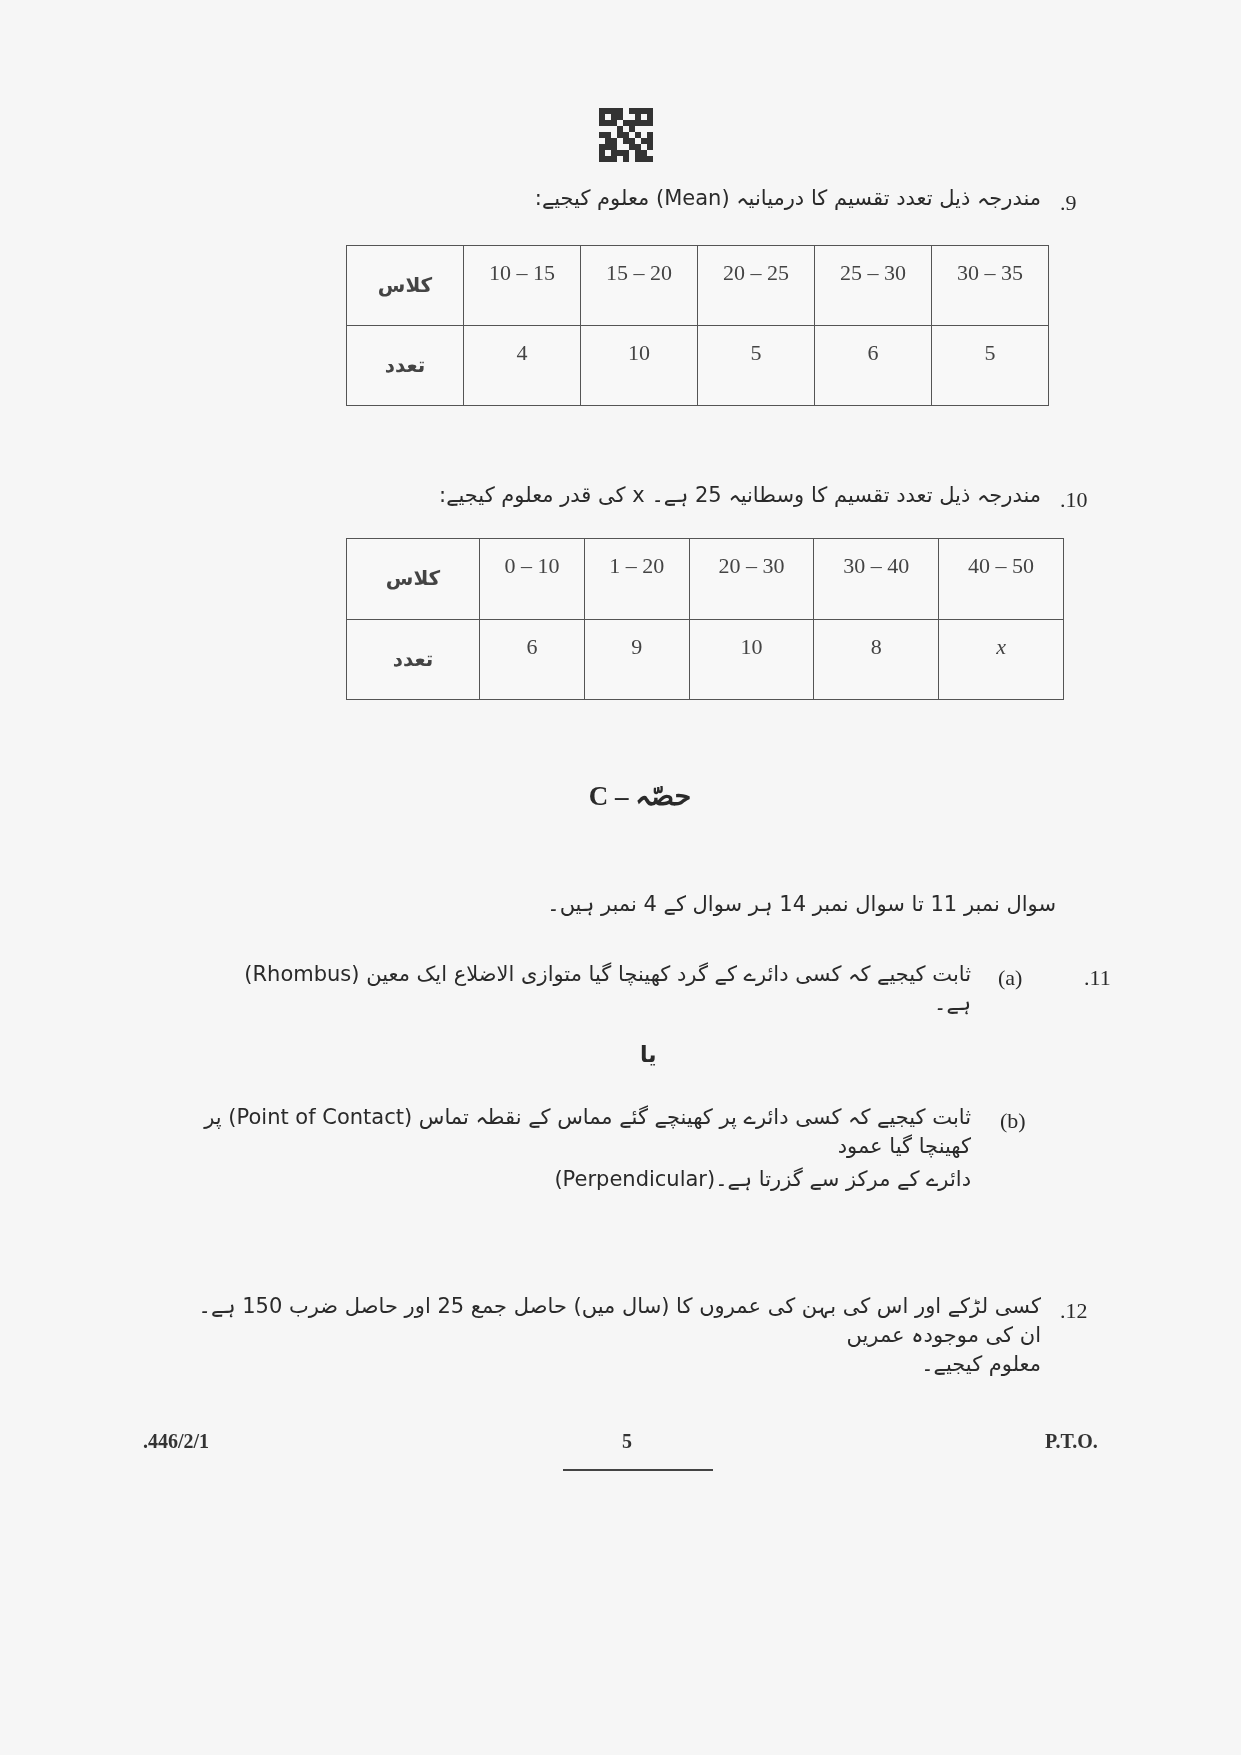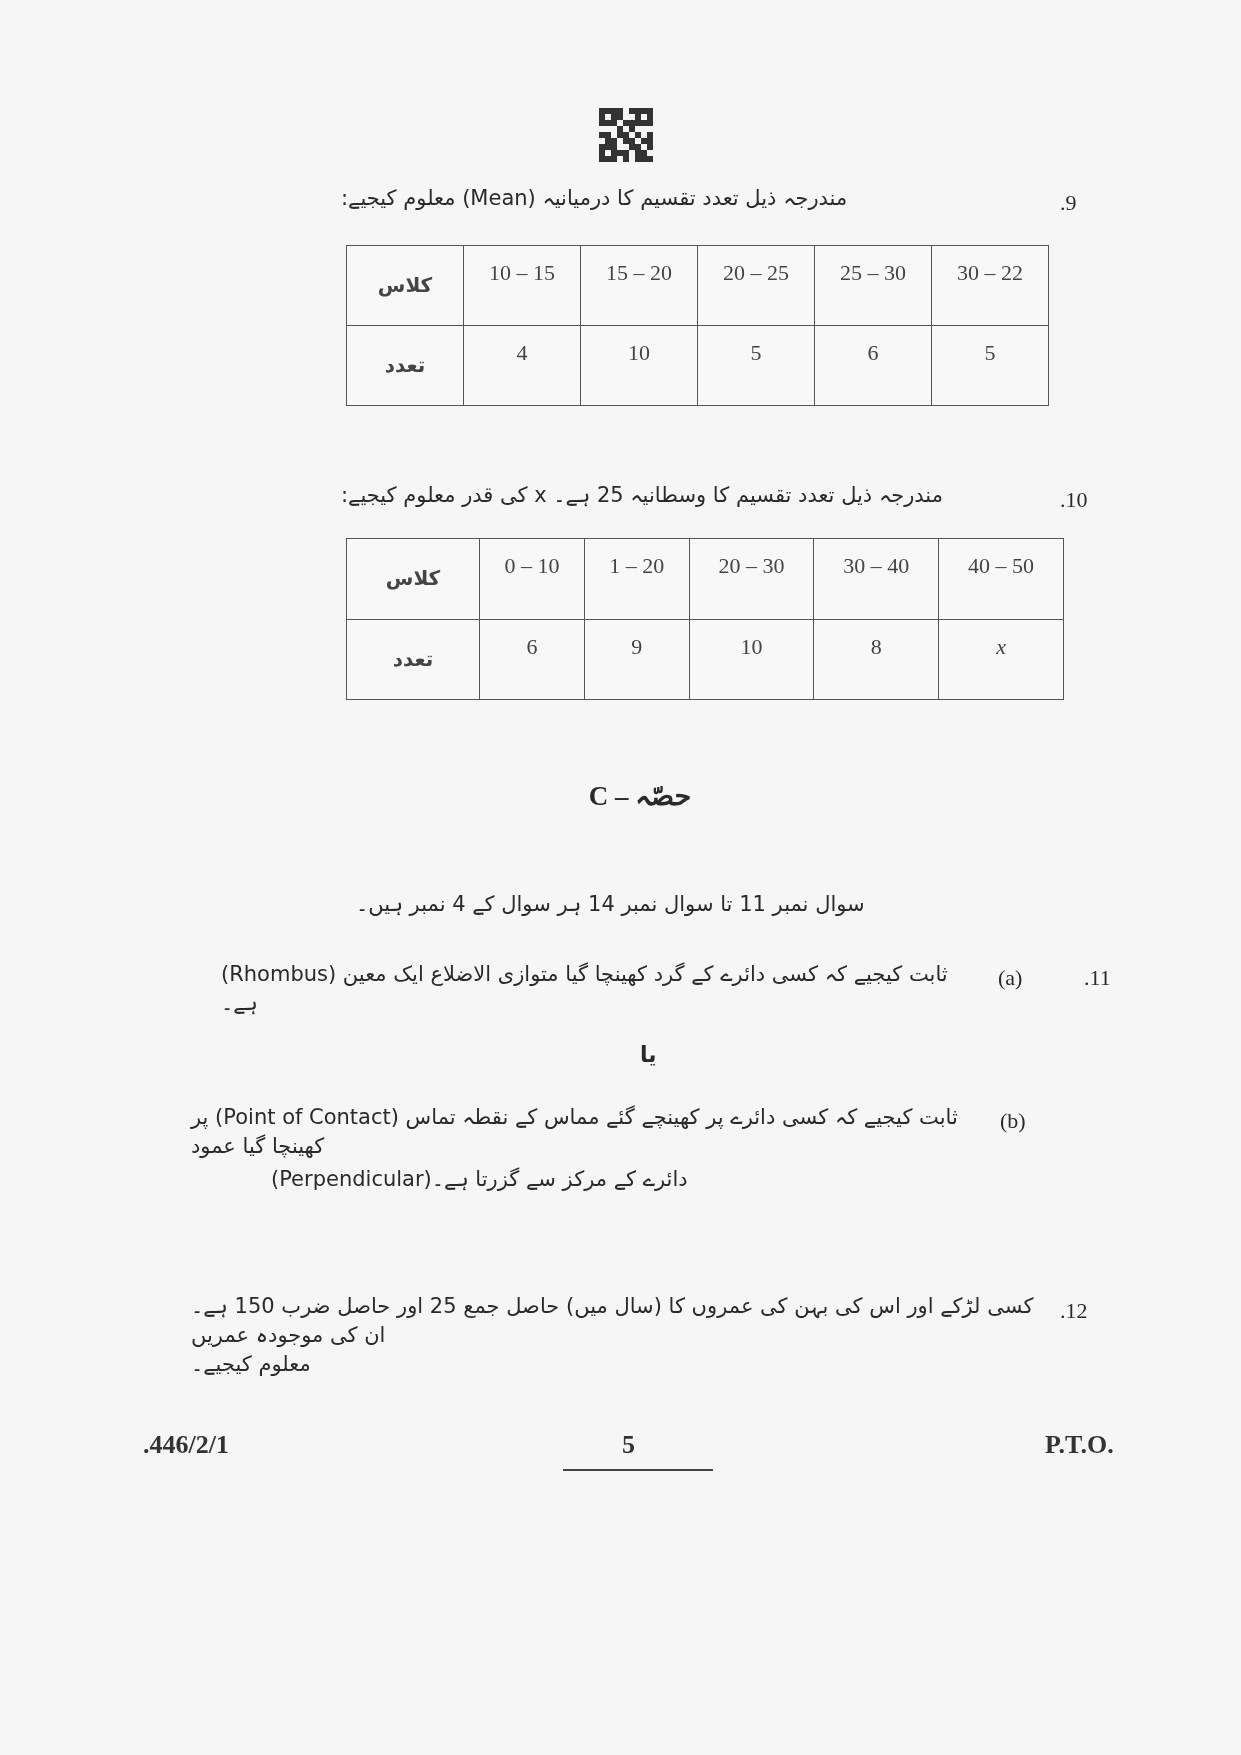--- a/index.html
+++ b/index.html
@@ -6,21 +6,21 @@
     body {
       width: 1241px; height: 1755px;
       background: #f6f6f6;
       position: relative;
       font-family: "DejaVu Serif", "Liberation Serif", serif;
       color: #2a2a2a;
       overflow: hidden;
     }
     .abs { position: absolute; }
     .urdu { direction: rtl; unicode-bidi: plaintext; font-family: "DejaVu Sans", sans-serif; }
-    .rtl { direction: rtl; text-align: left; }
+    .rtl { direction: rtl; text-align: right; }
     .qr {
       left: 599px; top: 108px; width: 54px; height: 54px;
       display: grid; grid-template-columns: repeat(9, 1fr); grid-template-rows: repeat(9, 1fr);
       gap: 0;
     }
     .qr span { background: transparent; }
     .qr span.on { background: #333; }
     .qnum { font-family: "Liberation Serif", serif; font-size: 22px; }
     .qtext { font-size: 21px; line-height: 1.4; }
 
@@ -41,21 +41,21 @@
     }
     table.freq td.rowhead {
       font-family: "DejaVu Sans", sans-serif;
       font-size: 20px;
       font-weight: bold;
       vertical-align: middle;
       padding-top: 0;
     }
     .italic { font-style: italic; }
     .section { font-family: "Liberation Serif", serif; font-size: 27px; font-weight: bold; }
-    .footer { font-family: "Liberation Serif", serif; font-size: 26px; font-weight: bold; color: #333; }
+    .footer { font-family: "Liberation Serif", serif; font-size: 20px; font-weight: bold; color: #333; }
     .pageline { border-top: 2px solid #444; }
   </style>
 </head>
 <body>
 
 <div class="abs qr" id="qr">
     <span class="on"></span>
     <span class="on"></span>
     <span class="on"></span>
     <span class="on"></span>
@@ -142,21 +142,21 @@
 <div class="abs urdu qtext rtl" style="right:200px; top:184px; width:700px;">مندرجہ ذیل تعدد تقسیم کا درمیانیہ (Mean) معلوم کیجیے:</div>
 
 <table class="freq" style="left:346px; top:245px; width:703px; height:161px;">
   <tbody>
       <tr>
     <td class="rowhead" style="width:114px;">کلاس</td>
     <td>10 – 15</td>
     <td>15 – 20</td>
     <td>20 – 25</td>
     <td>25 – 30</td>
-    <td>30 – 22</td>
+    <td>30 – 35</td>
   </tr>
   <tr>
     <td class="rowhead">تعدد</td>
     <td>4</td>
     <td>10</td>
     <td>5</td>
     <td>6</td>
     <td>5</td>
   </tr>
 </tbody>

